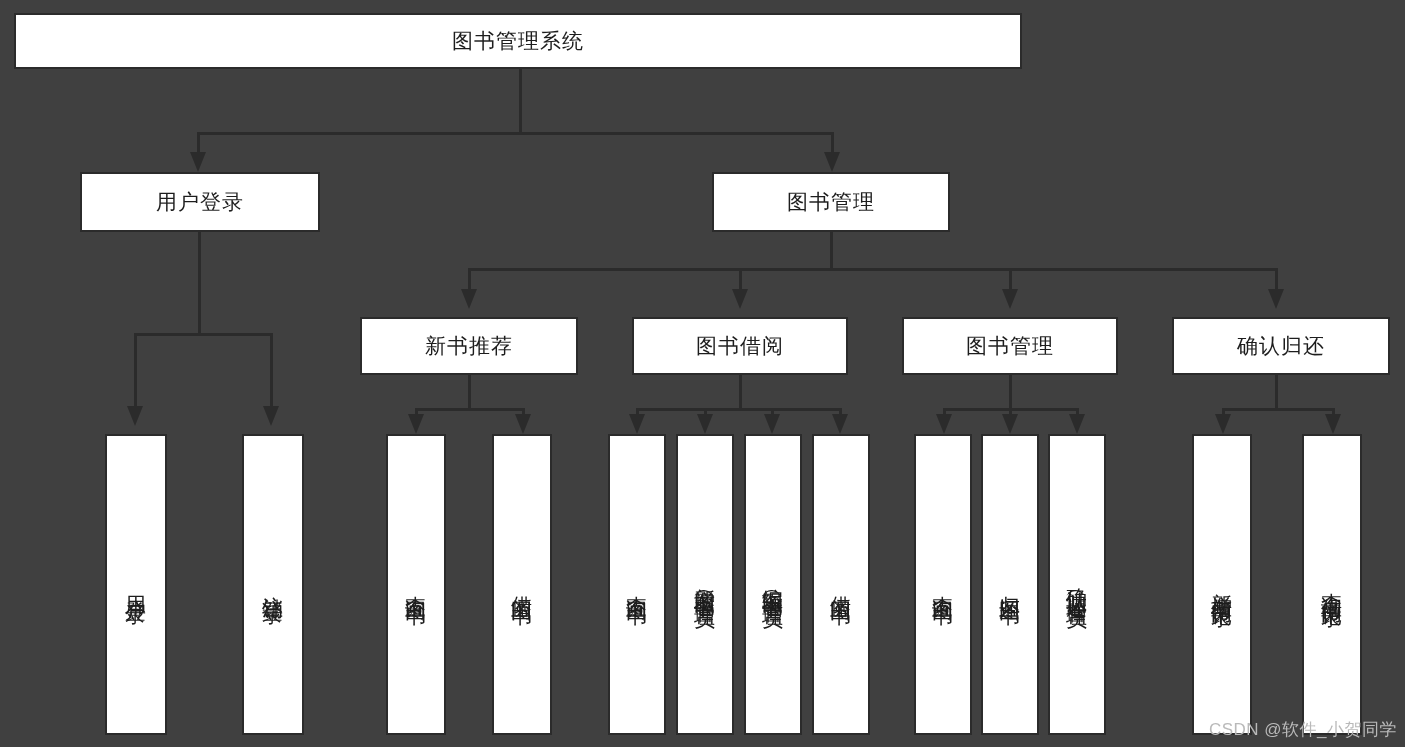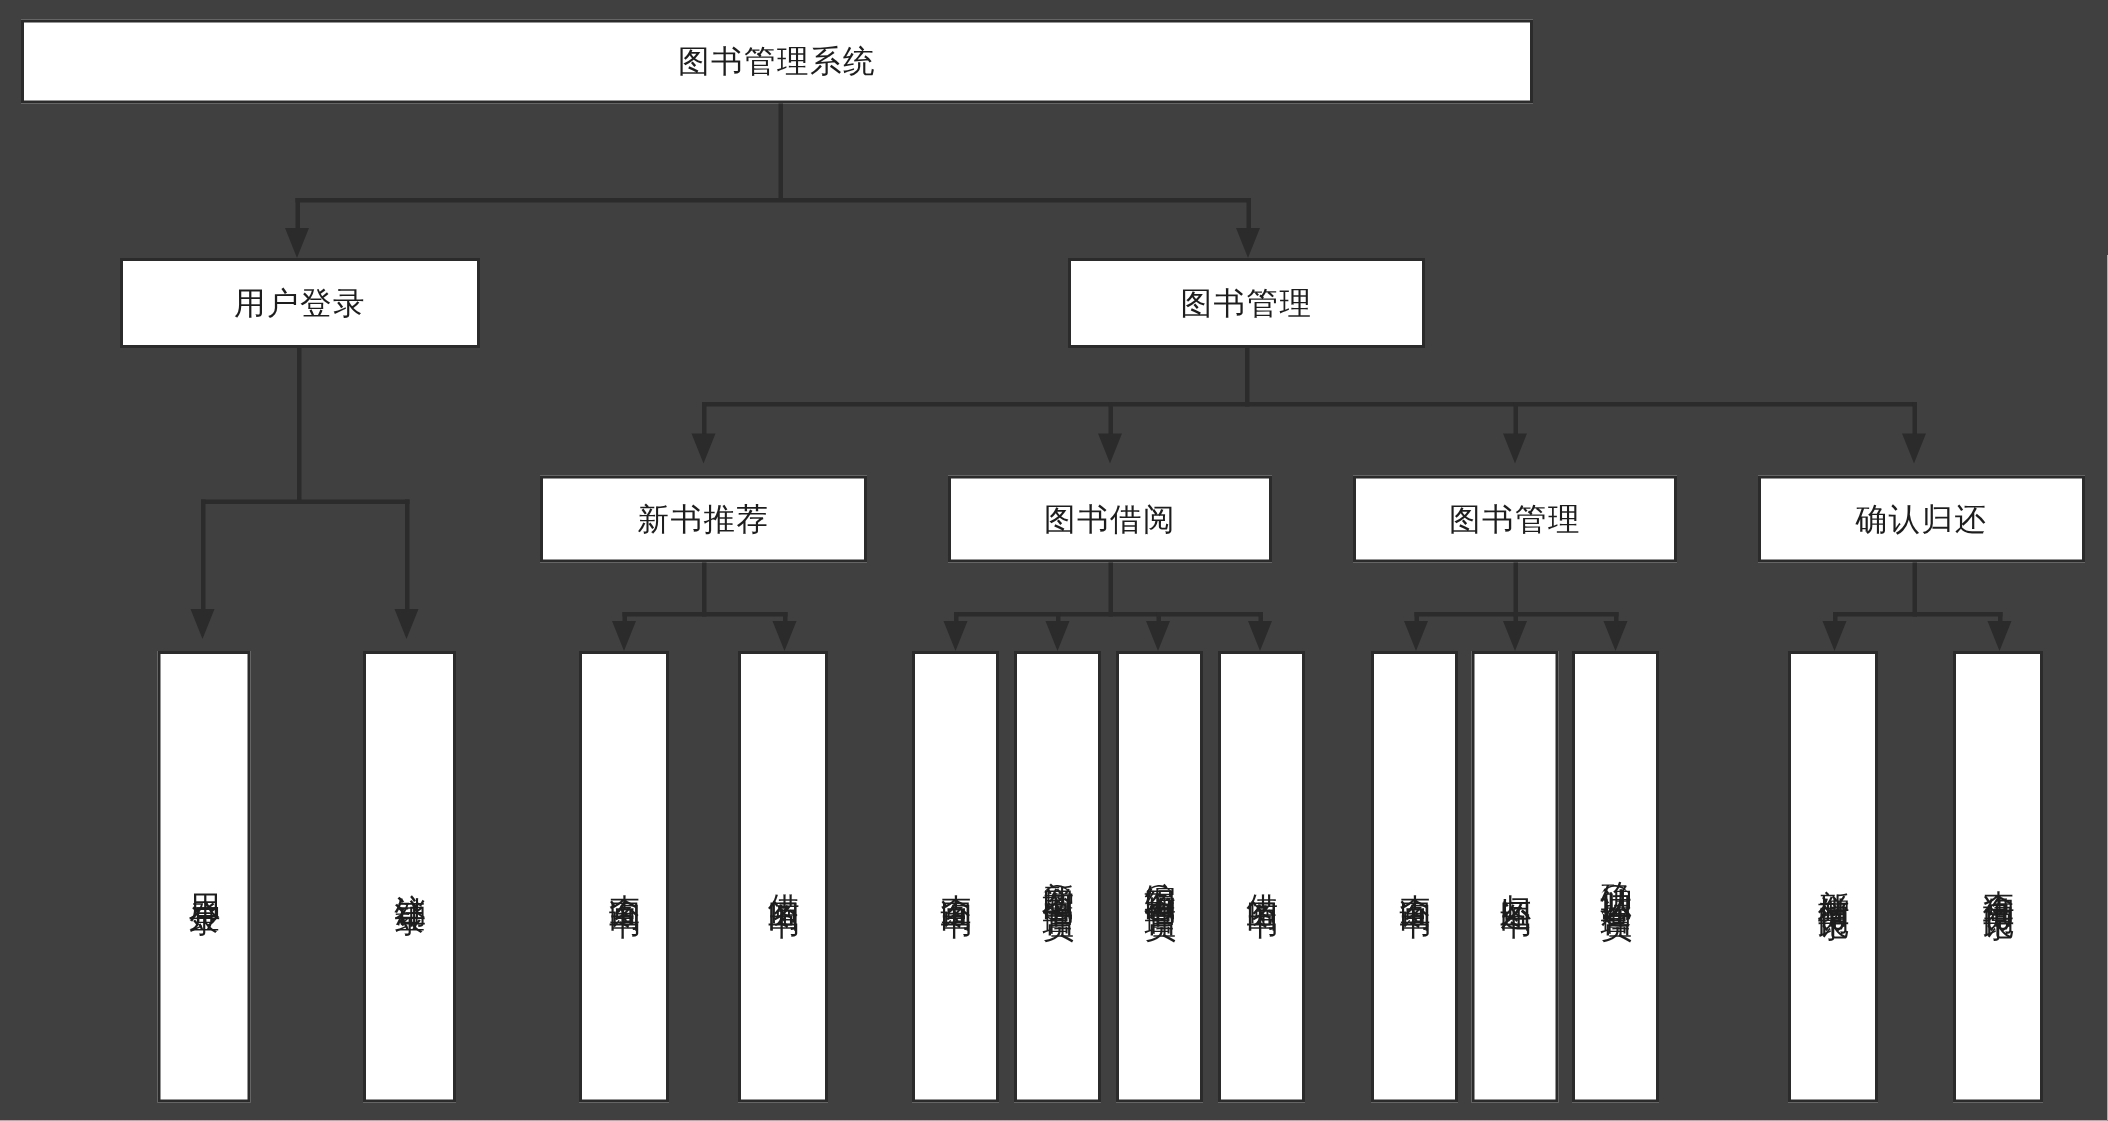--- a/index.html
+++ b/index.html
@@ -196,14 +196,15 @@
     <span class="vtext">确认归还（管理员）</span>
   </div>
 
   <div class="node vert" style="left:1192px; top:434px; width:60px; height:301px;">
     <span class="vtext">新增借阅记录</span>
   </div>
   <div class="node vert" style="left:1302px; top:434px; width:60px; height:301px;">
     <span class="vtext">查询借阅记录</span>
   </div>
 
+  <div id="watermark">CSDN @软件_小贺同学</div>
 
 </div>
 
 </body></html>

